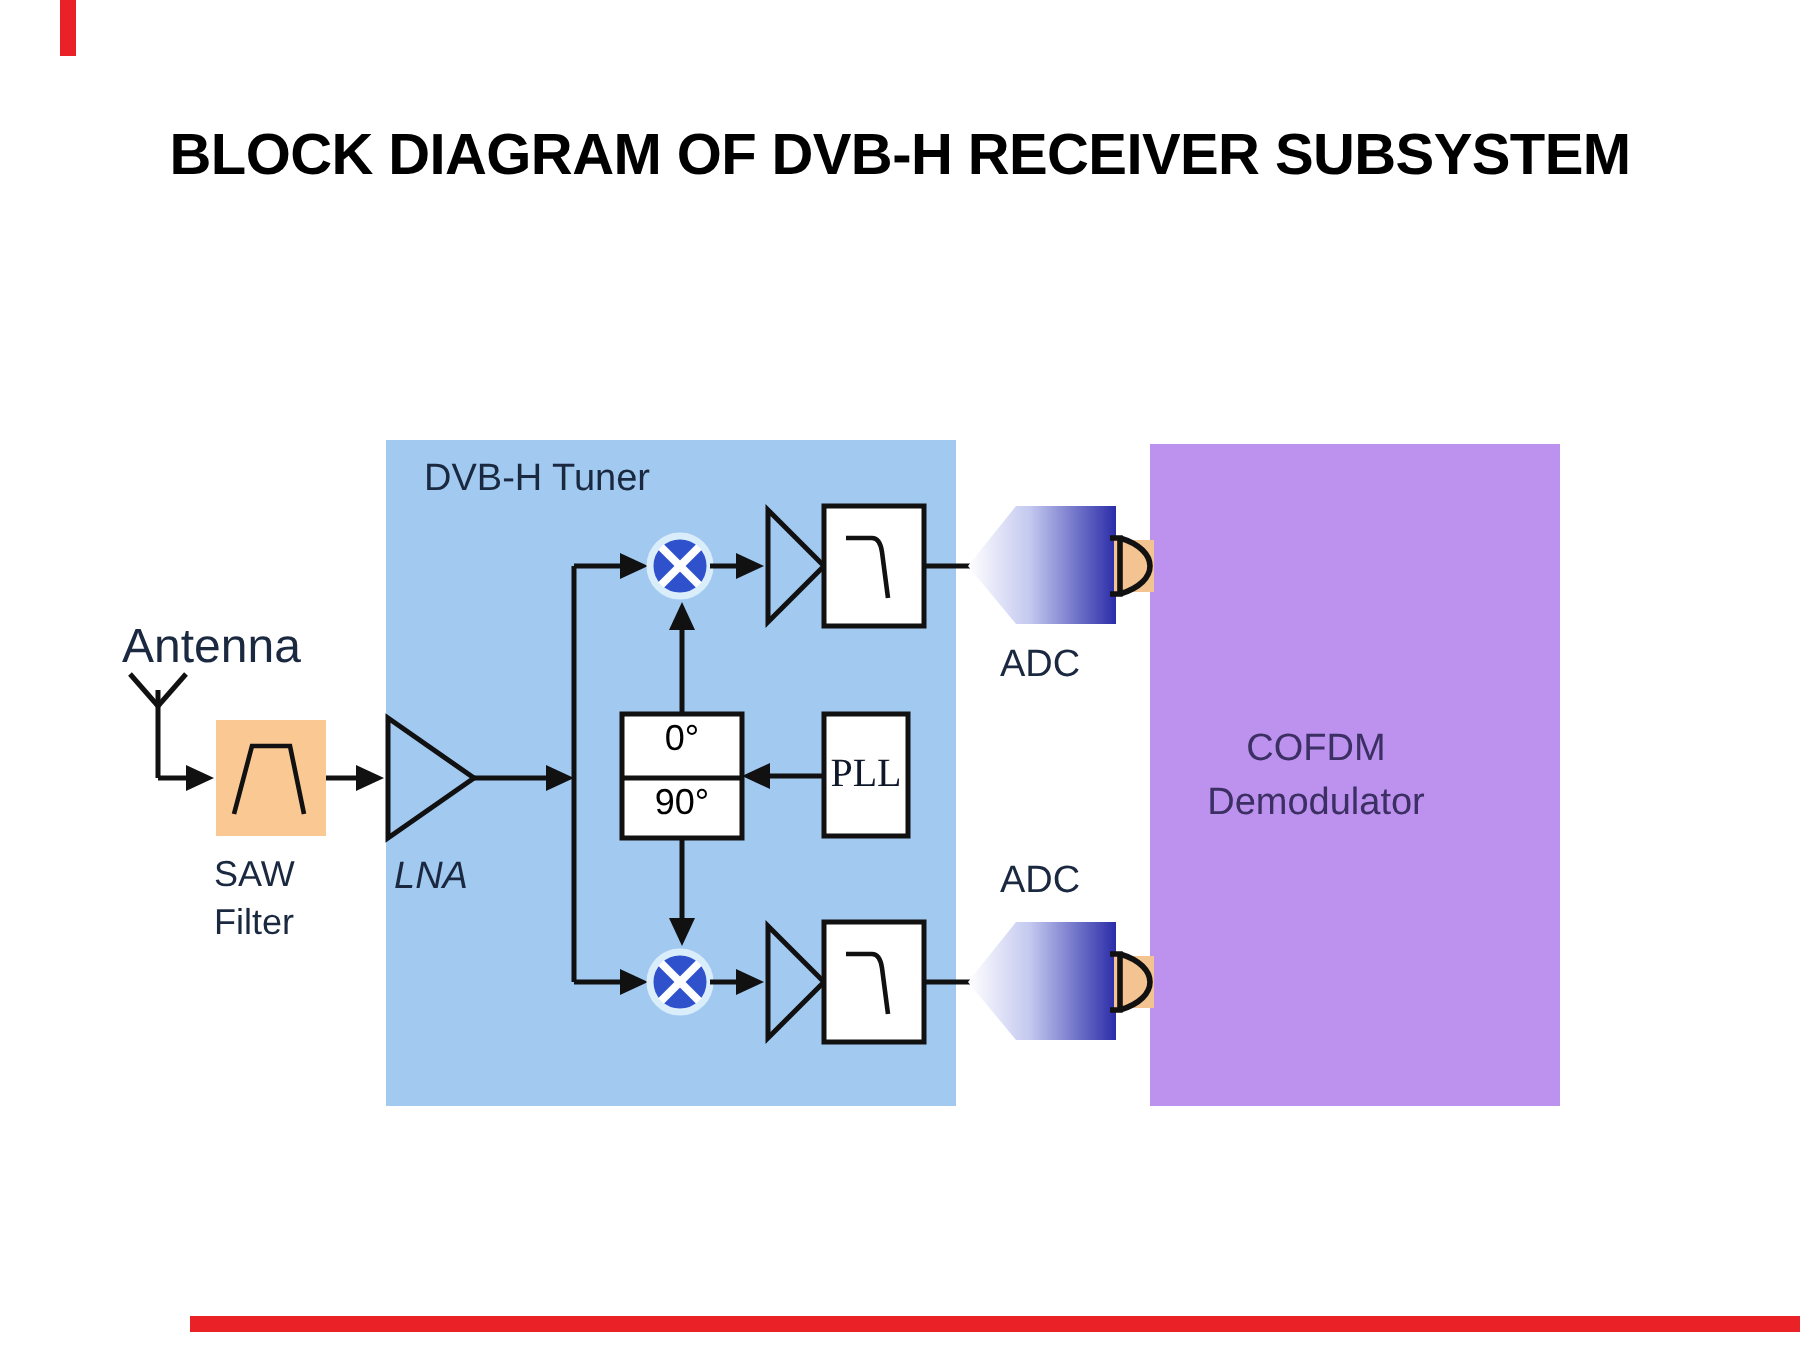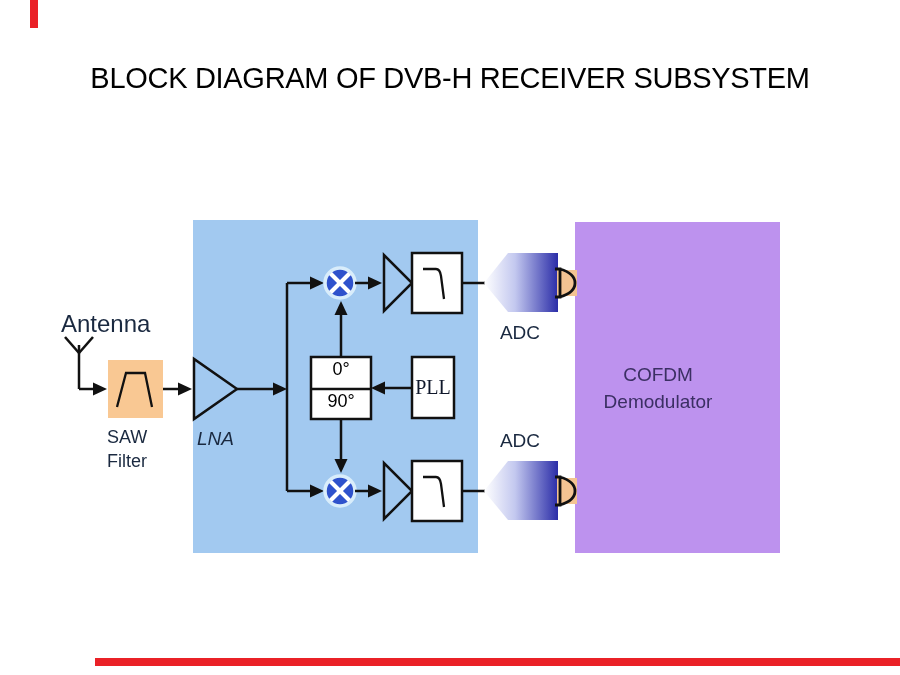--- a/index.html
+++ b/index.html
@@ -8,21 +8,21 @@
     --adc_grad_light:#ffffff; --adc_grad_mid:#c3c8ef; --adc_grad_dark:#2b2da8;
     --line_color:#111111; --label_color:#1a2940; --demod_text:#3b2f63; --accent_red:#ea2127;
   }
   html,body{margin:0;padding:0;}
   body{width:900px;height:675px;background:#ffffff;position:relative;overflow:hidden;
        font-family:"Liberation Sans",sans-serif;}
   .page{position:absolute;inset:0;}
   .red-bar-left{position:absolute;left:30px;top:0;width:8px;height:28px;background:var(--accent_red,#ea2127);}
   .red-bar-bottom{position:absolute;left:95px;top:658px;width:805px;height:8px;background:var(--accent_red,#ea2127);}
   .title{position:absolute;left:0;right:0;top:62px;margin:0;text-align:center;
-         font-size:29px;font-weight:400;letter-spacing:-0.3px;color:#000;}
+         font-size:29px;font-weight:700;letter-spacing:-0.3px;color:#000;}
   .lbl{position:absolute;color:var(--label_color,#1a2940);white-space:nowrap;}
   .lbl-tuner{left:212px;top:229px;font-size:19px;}
   .lbl-antenna{left:61px;top:310px;font-size:24px;}
   .lbl-saw{left:107px;top:425px;font-size:18px;line-height:24px;white-space:normal;width:70px;}
   .lbl-lna{left:197px;top:428px;font-size:19px;font-style:italic;}
   .lbl-adc-top{left:484px;top:322px;width:72px;text-align:center;font-size:19px;}
   .lbl-adc-bottom{left:484px;top:430px;width:72px;text-align:center;font-size:19px;}
   .lbl-phase-0{left:311px;top:359px;width:60px;text-align:center;font-size:18px;color:#000;}
   .lbl-phase-90{left:311px;top:391px;width:60px;text-align:center;font-size:18px;color:#000;}
   .lbl-pll{left:412px;top:357px;width:42px;height:61px;display:flex;align-items:center;justify-content:center;
@@ -129,20 +129,21 @@
 
     <polygon points="484,283 508,253 558,253 558,312 508,312" fill="url(#adcGrad)"></polygon>
     <polygon points="484,491 508,461 558,461 558,520 508,520" fill="url(#adcGrad)"></polygon>
 
     <rect x="557" y="270" width="20" height="26" class="fill-conn"></rect>
     <path d="M555,269 L560,269 L560,297 L555,297 M560,269 C580,275 580,291 560,297" class="conn-glyph"></path>
     <rect x="557" y="478" width="20" height="26" class="fill-conn"></rect>
     <path d="M555,477 L560,477 L560,505 L555,505 M560,477 C580,483 580,499 560,505" class="conn-glyph"></path>
   </svg>
 
+  <div class="lbl lbl-tuner">DVB-H Tuner</div>
   <div class="lbl lbl-antenna">Antenna</div>
   <div class="lbl lbl-saw">
     <div>SAW</div>
     <div>Filter</div>
   </div>
   <div class="lbl lbl-lna">LNA</div>
   <div class="lbl lbl-phase-0">0°</div>
   <div class="lbl lbl-phase-90">90°</div>
   <div class="lbl lbl-pll">PLL</div>
   <div class="lbl lbl-adc-top">ADC</div>

